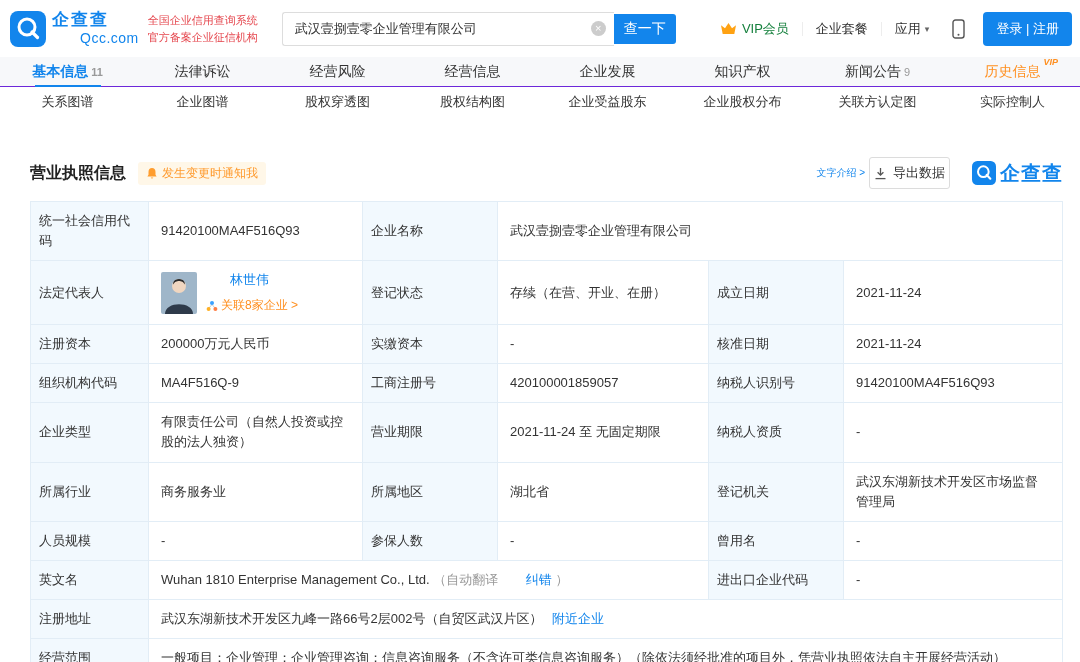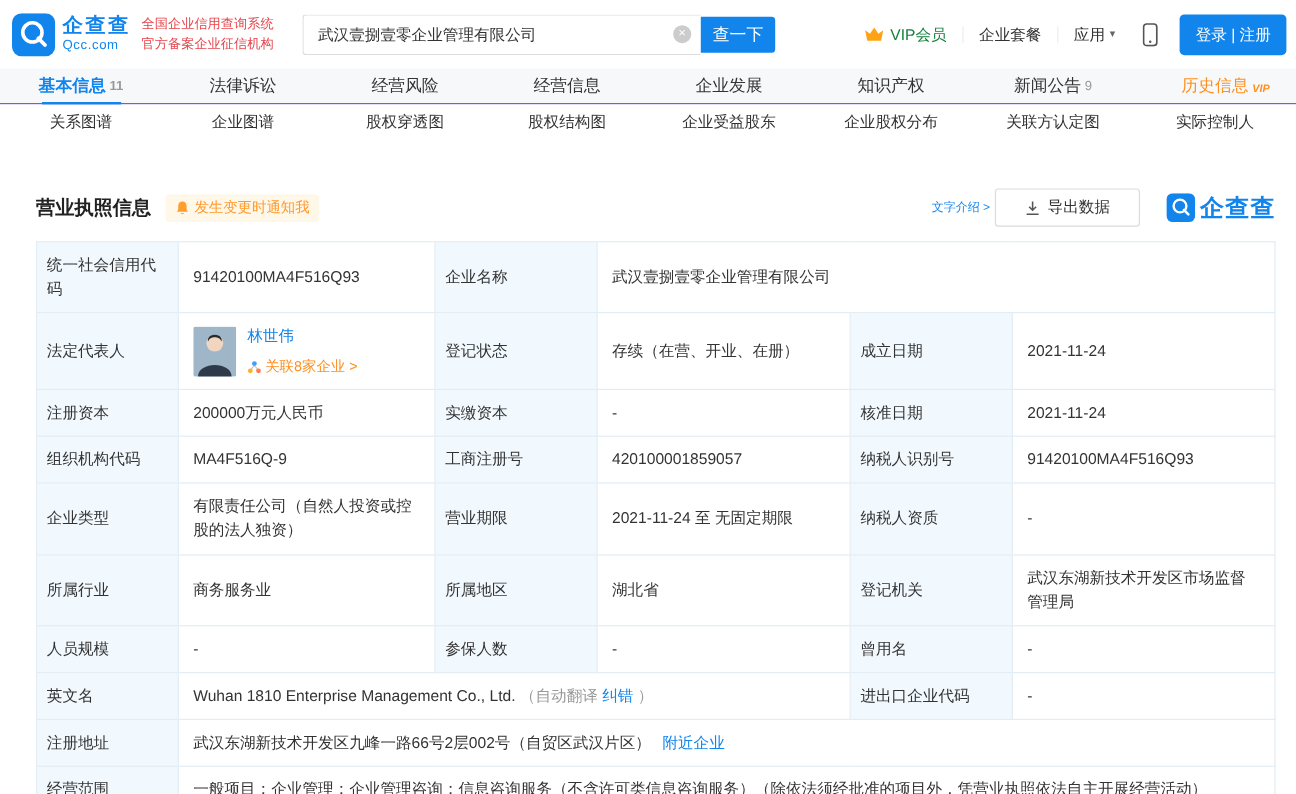--- a/index.html
+++ b/index.html
@@ -5,21 +5,21 @@
   * { box-sizing:border-box; margin:0; padding:0; }
   html,body { width:1080px; }
   body { height:662px; overflow:hidden; font-family:"Liberation Sans","DejaVu Sans",sans-serif; color:#333; background:#fff; font-size:13px; }
   a { text-decoration:none; cursor:pointer; }
 
   
   .topbar { display:flex; align-items:center; height:57px; padding:0 8px 0 10px; background:#fff; }
   .logo-area { display:flex; align-items:center; cursor:pointer; }
   .logo-txt { margin-left:6px; }
   .logo-cn { color:#1285ec; font-size:17px; font-weight:700; letter-spacing:2px; line-height:1.1; }
-  .logo-en { color:#1285ec; font-size:11px; letter-spacing:.5px; }
+  .logo-en { color:#1285ec; font-size:14px; letter-spacing:.5px;margin-left:28px; }
   .slogan { margin-left:9px; color:#e5464d; font-size:11px; line-height:1.5; white-space:nowrap; }
 
   .search-area { display:flex; align-items:center; margin-left:24px; }
   .search-box { display:flex; align-items:center; width:332px; height:34px; border:1px solid #ddd; border-right:none; border-radius:3px 0 0 3px; padding:0 8px 0 12px; background:#fff; }
   .search-box input { flex:1; border:none; outline:none; font-size:13px; color:#333; font-family:inherit; background:transparent; }
   .clear-icon { width:15px; height:15px; border-radius:50%; background:#ccc; color:#fff; font-size:11px; line-height:15px; text-align:center; cursor:pointer; flex:0 0 auto; }
   .search-btn { width:62px; height:30px; border:none; background:#1285ec; color:#fff; font-size:14px; border-radius:0 3px 3px 0; cursor:pointer; font-family:inherit; }
 
   .top-right { margin-left:auto; display:flex; align-items:center; }
   .tr-item { display:flex; align-items:center; padding:0 13px; font-size:13px; color:#333; cursor:pointer; white-space:nowrap; }
@@ -29,42 +29,42 @@
   .caret { font-size:9px; color:#666; margin-left:4px; }
   .login-btn { margin-left:8px; height:34px; padding:0 13px; background:#1285ec; color:#ffffff; border:none; border-radius:4px; font-size:13px; cursor:pointer; font-family:inherit; white-space:nowrap; }
 
   
   .tabs { display:flex; height:30px; background:#f7f8fa; border-bottom:1px solid #6d28d9; }
   .tab { position:relative; flex:1; display:flex; align-items:center; justify-content:center; font-size:14px; color:#333; cursor:pointer; white-space:nowrap; }
   .tab .cnt { font-size:11px; color:#999; margin-left:3px; }
   .tab.active { color:#1285ec; font-weight:700; }
   .tab.active::after { content:""; position:absolute; left:50%; transform:translateX(-50%); bottom:-1px; width:66px; height:2px; background:#1285ec; }
   .tab.hot { color:#ff8f1f; }
-  .vip-tag { position:absolute; top:12px; right:22px; font-size:9px; color:#ff8f1f; font-style:italic; font-weight:700; }
+  .vip-tag { position:absolute; top:0; right:22px; font-size:9px; color:#ff8f1f; font-style:italic; font-weight:700; }
 
   .subnav { display:flex; height:30px; align-items:center; background:#fff; }
   .subnav-item { flex:1; text-align:center; font-size:13px; color:#333; cursor:pointer; white-space:nowrap; }
 
   
   .content { padding:0 17px 0 30px; }
   .section-head { display:flex; align-items:center; margin:40px 0 12px; }
   .section-title { font-size:16px; font-weight:700; color:#222; }
   .notify-badge { display:flex; align-items:center; margin-left:12px; background:#fff7e8; color:#ff9a2d; font-size:12px; padding:3px 8px; border-radius:3px; cursor:pointer; }
   .notify-badge svg { margin-right:4px; }
   .head-right { margin-left:auto; display:flex; align-items:center; }
   .text-intro { color:#1285ec; font-size:10px; margin-right:4px; white-space:nowrap; }
-  .export-btn { display:flex; align-items:center; gap:6px; background:#fff; border:1px solid #dcdcdc; border-radius:3px; padding:6px 24px; font-size:13px; color:#333; cursor:pointer; font-family:inherit; white-space:nowrap; }
+  .export-btn { display:flex; align-items:center; gap:6px; background:#fff; border:1px solid #dcdcdc; border-radius:3px; padding:6px 4px; font-size:13px; color:#333; cursor:pointer; font-family:inherit; white-space:nowrap; }
   .watermark { display:flex; align-items:center; margin-left:22px; }
   .wm-text { color:#1285ec; font-size:20px; font-weight:700; margin-left:4px; letter-spacing:1px; white-space:nowrap; }
 
   
   table { width:100%; border-collapse:collapse; table-layout:fixed; }
   td { border:1px solid #e2edf6; padding:9px 12px; font-size:13px; line-height:1.55; vertical-align:middle; word-break:break-all; color:#333; }
   td.lbl { background:#f2f9fe; padding:9px 6px 9px 8px; }
-  .blue-link { color:#1285ec; }
+  .blue-link { color:#1285ec;margin-left:24px; }
   .gray { color:#999; }
   .nearby { margin-left:6px; }
   .orange-link { color:#ff8f1f; display:inline-flex; align-items:center; gap:3px; font-size:12px; }
   .rep { display:flex; align-items:center; }
   .avatar { width:36px; height:42px; border-radius:2px; overflow:hidden; flex:0 0 auto; cursor:pointer; line-height:0; }
   .rep-info { margin-left:9px; display:flex; flex-direction:column; gap:6px; }
 </style>
 </head>
 <body>
 

